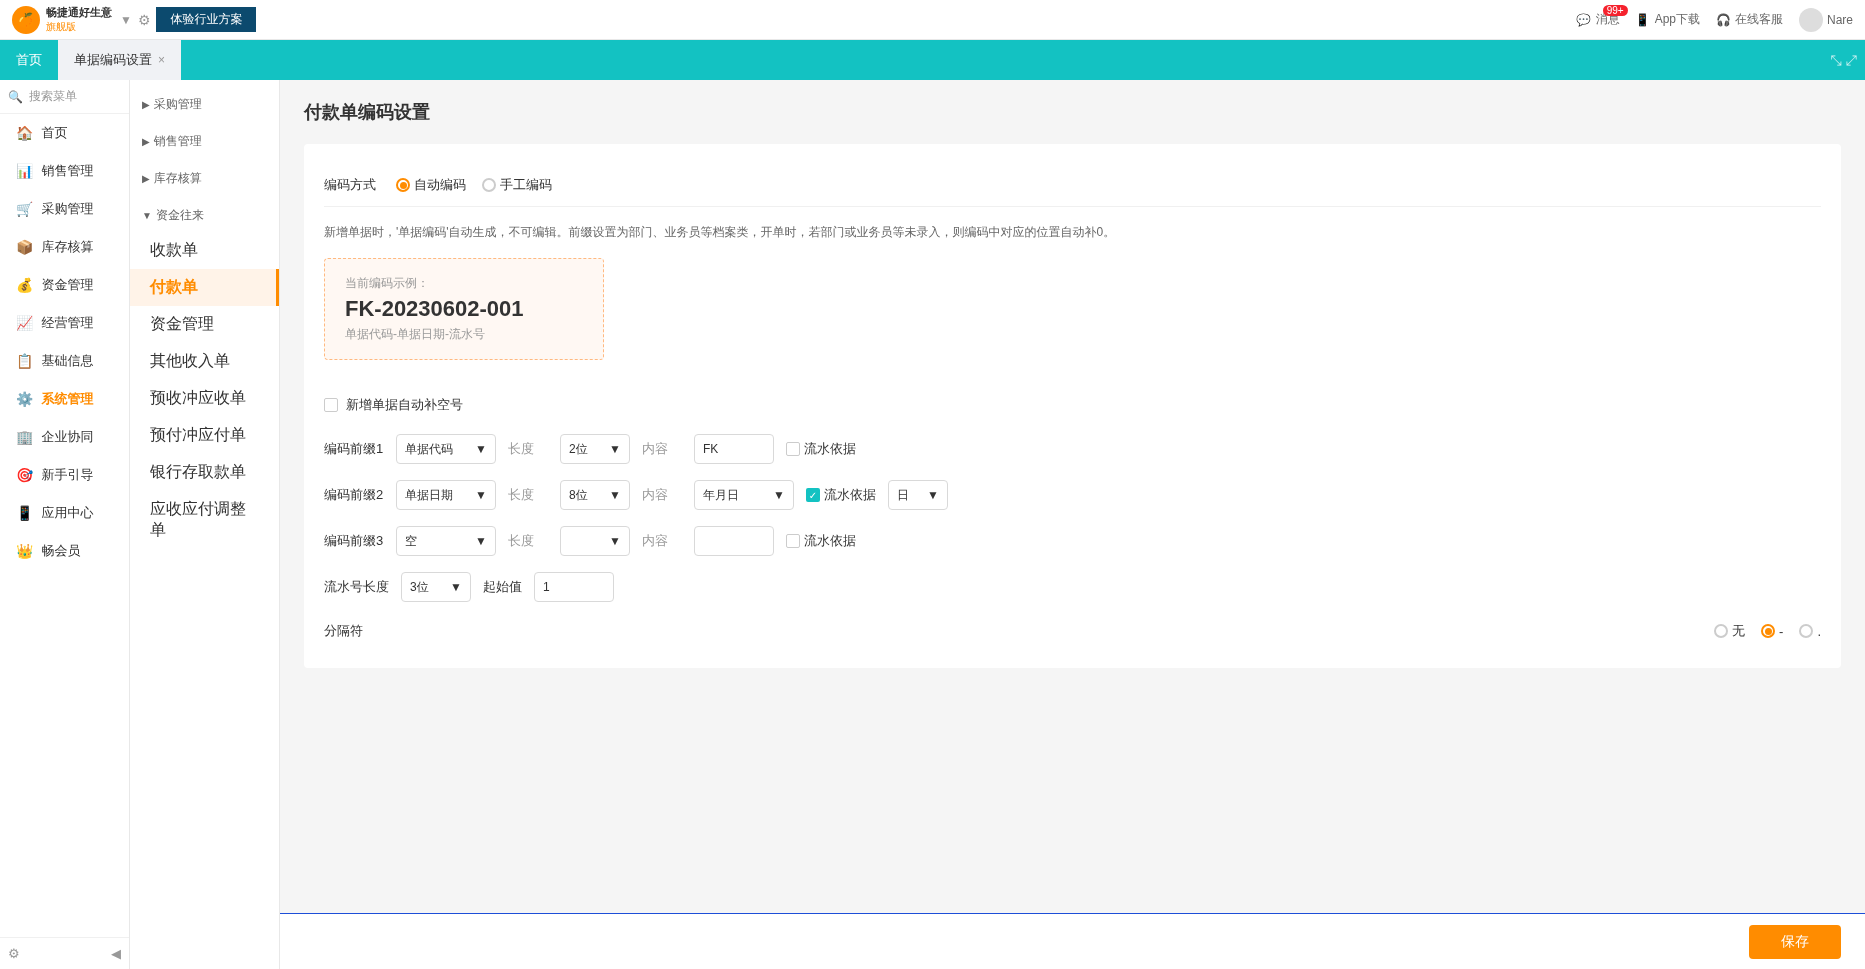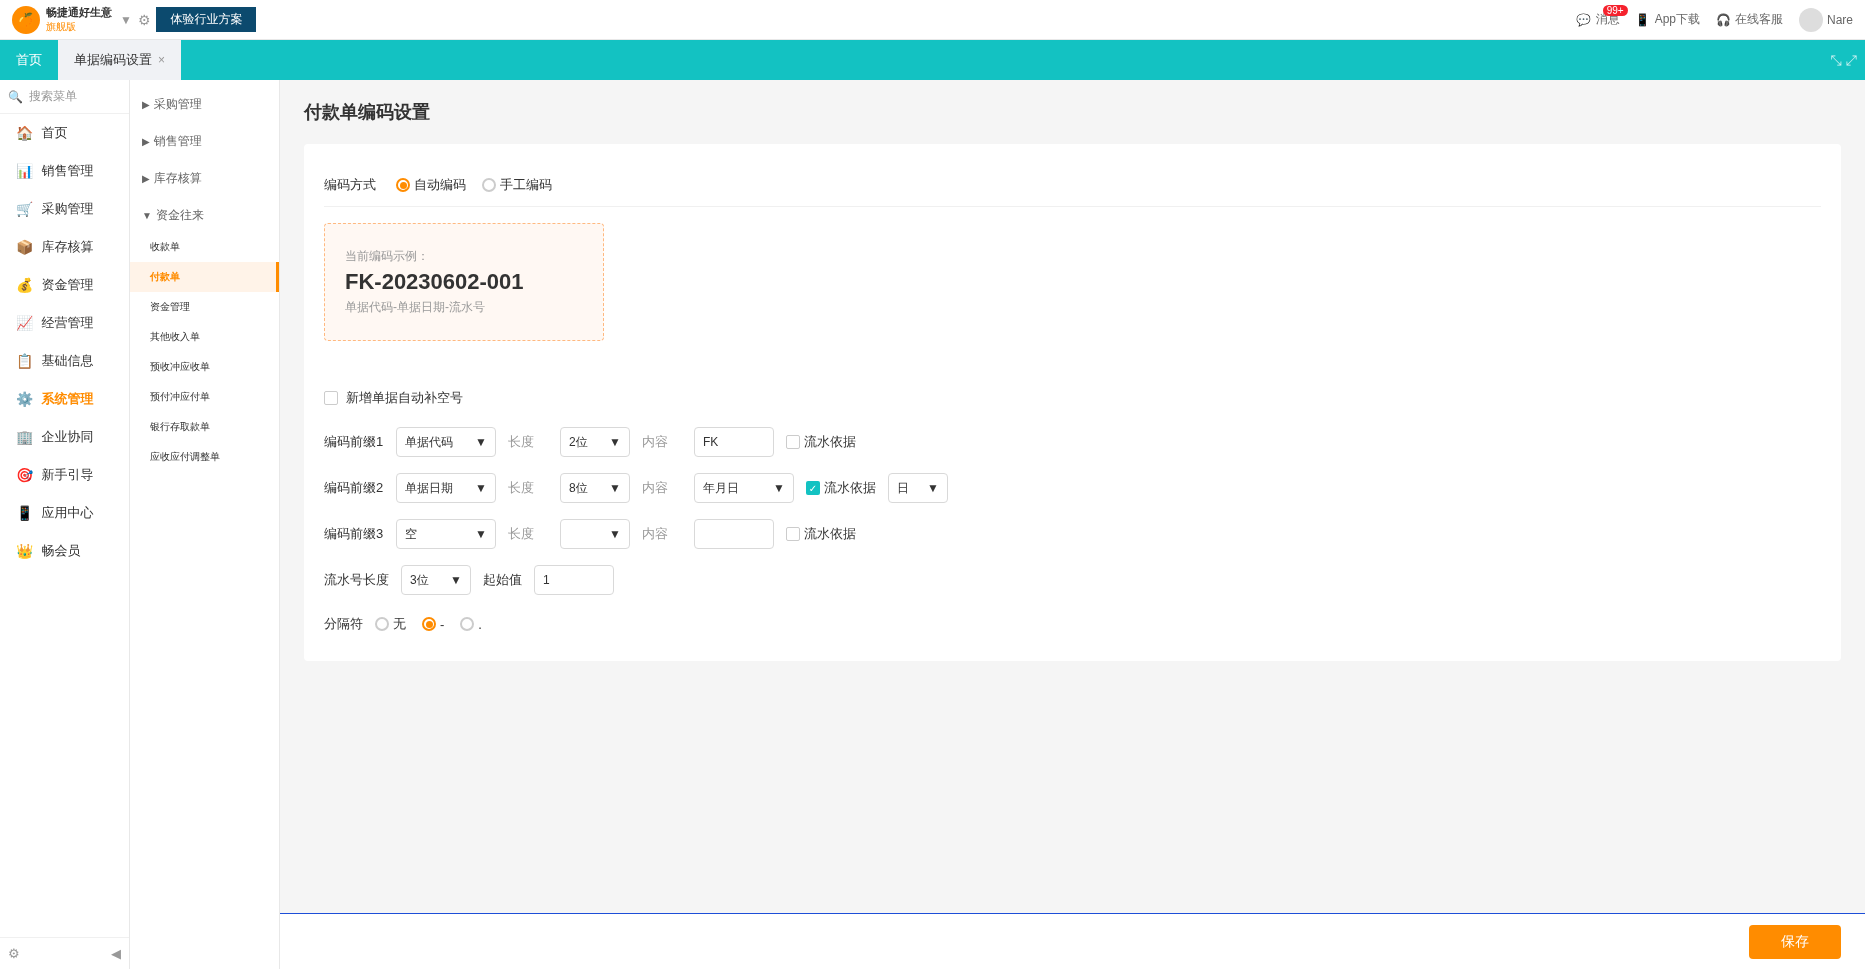--- a/index.html
+++ b/index.html
@@ -37,21 +37,21 @@
     .sidebar-item.active-section { color: #ff8c00; font-weight: bold; }
     .sidebar-icon { font-size: 14px; }
     .sidebar-item-label { }
     .sidebar-bottom { margin-top: auto; border-top: 1px solid #f0f0f0; padding: 8px; display: flex; justify-content: space-between; }
     .sidebar-bottom-icon { color: #999; cursor: pointer; }
 
     
     .sub-sidebar { width: 150px; background: #fff; border-right: 1px solid #e8e8e8; flex-shrink: 0; overflow-y: auto; padding-top: 8px; }
     .sub-menu-group { margin-bottom: 4px; }
     .sub-menu-header { padding: 8px 12px; font-size: 12px; color: #666; cursor: pointer; display: flex; align-items: center; gap: 4px; }
-    .sub-menu-item { padding: 8px 20px; font-size: 10px; color: #333; cursor: pointer; }
+    .sub-menu-item { padding: 8px 20px; font-size: 16px; color: #333; cursor: pointer; }
     .sub-menu-item.active { background: #fff3e8; color: #ff8c00; font-weight: bold; border-right: 3px solid #ff8c00; }
     .chevron { font-size: 10px; }
 
     
     .content-area { flex: 1; overflow-y: auto; padding: 20px 24px; background: #f5f5f5; }
 
     
     .page-title { font-size: 18px; font-weight: bold; color: #333; margin-bottom: 20px; }
 
     
@@ -63,21 +63,21 @@
     .radio-group { display: flex; align-items: center; gap: 16px; }
     .radio-item { display: flex; align-items: center; gap: 4px; cursor: pointer; font-size: 13px; }
     .radio-circle { width: 14px; height: 14px; border-radius: 50%; border: 2px solid #ccc; display: flex; align-items: center; justify-content: center; }
     .radio-circle.checked { border-color: #ff8c00; }
     .radio-inner { width: 7px; height: 7px; border-radius: 50%; background: #ff8c00; }
 
     
     .info-text { font-size: 12px; color: #666; margin-bottom: 16px; line-height: 1.6; }
 
     
-    .preview-box { background: #fff8f3; border: 1px dashed #ffb980; border-radius: 4px; padding: 24px 20px; margin-bottom: 32px; display: inline-block; min-width: 280px; }
+    .preview-box { background: #fff8f3; border: 1px dashed #ffb980; border-radius: 4px; padding: 16px 20px; margin-bottom: 20px; display: inline-block; min-width: 280px; }
     .preview-label { font-size: 12px; color: #999; margin-bottom: 4px; }
     .preview-code { font-size: 22px; font-weight: bold; color: #333; }
     .preview-format { font-size: 12px; color: #999; margin-top: 4px; }
 
     
     .checkbox-row { display: flex; align-items: center; gap: 8px; margin-bottom: 20px; }
     .checkbox-box { width: 14px; height: 14px; border: 1px solid #ccc; border-radius: 2px; cursor: pointer; }
     .checkbox-label { font-size: 13px; color: #333; }
 
     
@@ -89,21 +89,21 @@
     .form-content-label { font-size: 13px; color: #999; width: 40px; flex-shrink: 0; }
     .checkbox-inline { display: flex; align-items: center; gap: 4px; }
     .checkbox-checked { width: 14px; height: 14px; background: #13c2c2; border-radius: 2px; display: flex; align-items: center; justify-content: center; color: white; font-size: 10px; cursor: pointer; }
     .form-select-day { min-width: 60px; }
 
     
     .serial-row { display: flex; align-items: center; gap: 12px; margin-bottom: 20px; }
     .serial-label { font-size: 13px; color: #333; }
 
     
-    .separator-row { display: flex; align-items: center; gap: 12px; margin-bottom: 8px; }
+    .separator-row { display: flex; align-items: center; gap: 29px; margin-bottom: 8px; justify-content: space-between; }
     .separator-label { font-size: 13px; color: #333; }
 
     
     .bottom-bar { height: 56px; background: #fff; border-top: 1px solid #1d4ed8; display: flex; align-items: center; justify-content: flex-end; padding: 0 24px; flex-shrink: 0; }
     .save-btn { background: #ff8c00; color: white; border: none; padding: 8px 32px; border-radius: 4px; cursor: pointer; font-size: 14px; }
   </style>
 </head>
 <body>
 
 <div class="topbar">
@@ -284,20 +284,21 @@
               <span>自动编码</span>
             </label>
             <label class="radio-item">
               <div class="radio-circle"></div>
               <span>手工编码</span>
             </label>
           </div>
         </div>
 
         
+        <div class="info-text">新增单据时，'单据编码'自动生成，不可编辑。前缀设置为部门、业务员等档案类，开单时，若部门或业务员等未录入，则编码中对应的位置自动补0。</div>
 
         
         <div class="preview-box">
           <div class="preview-label">当前编码示例：</div>
           <div class="preview-code">FK-20230602-001</div>
           <div class="preview-format">单据代码-单据日期-流水号</div>
         </div>
 
         
         <div class="checkbox-row" style="margin-top:16px;">

